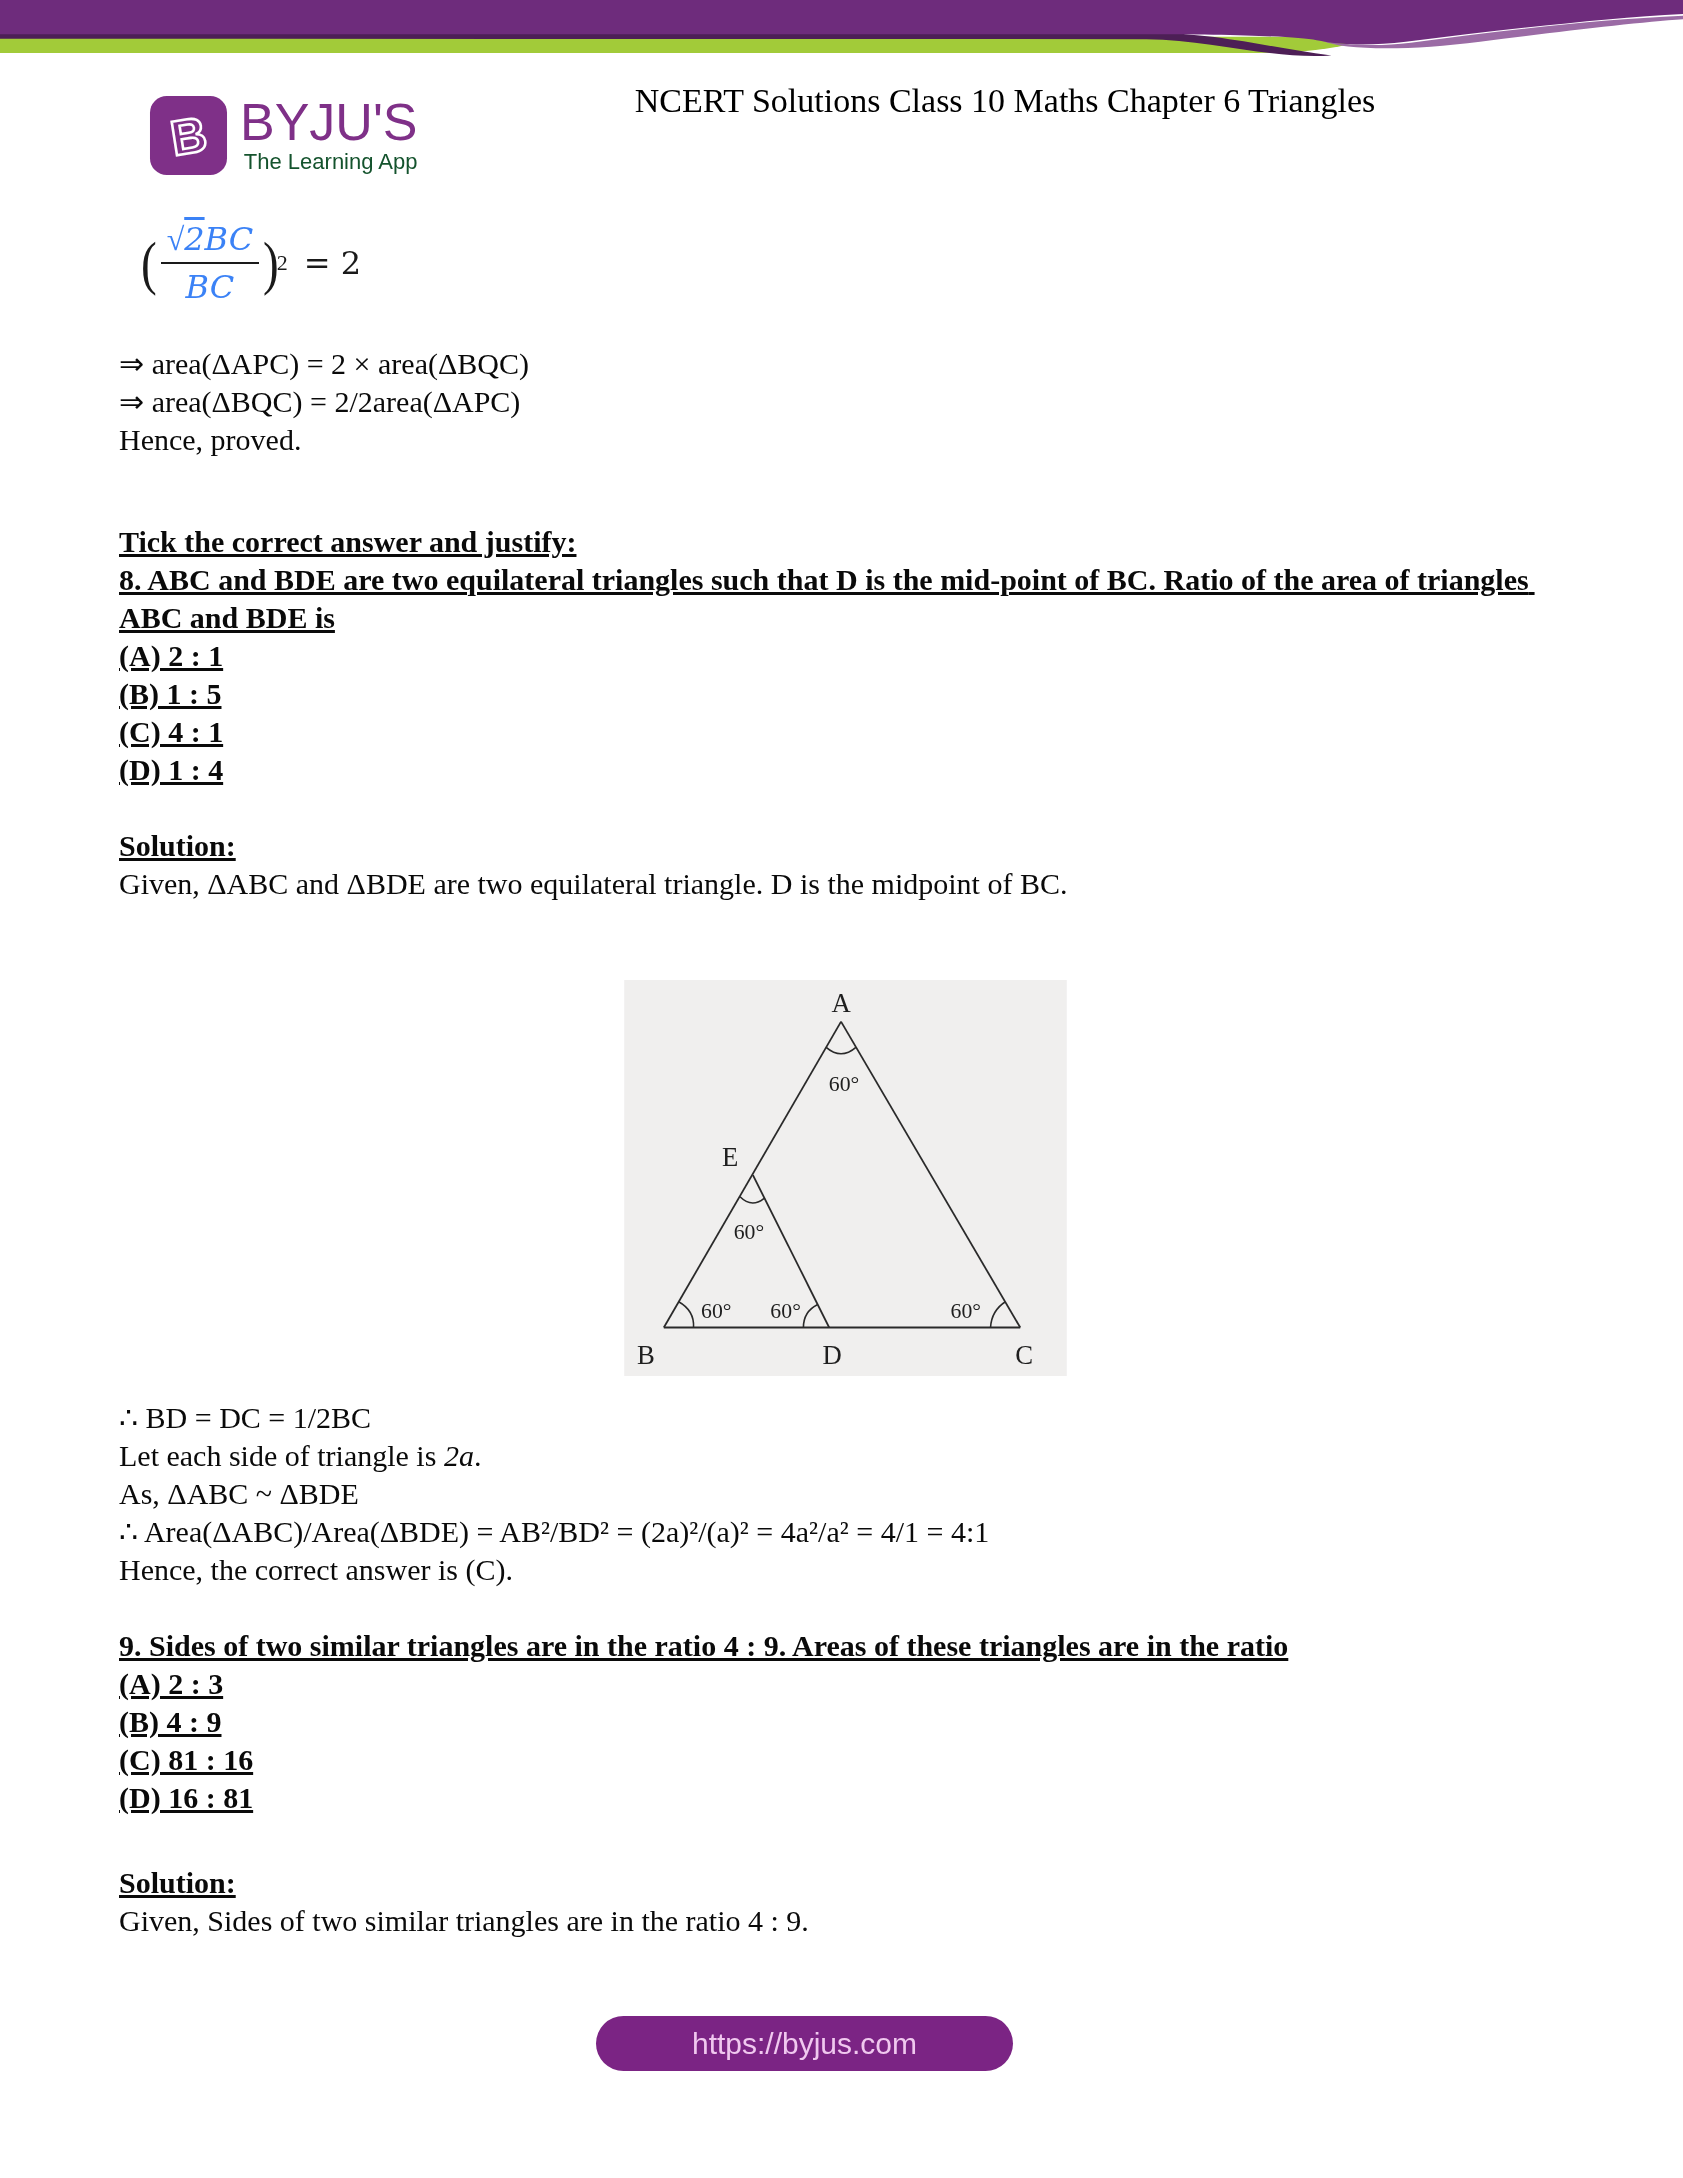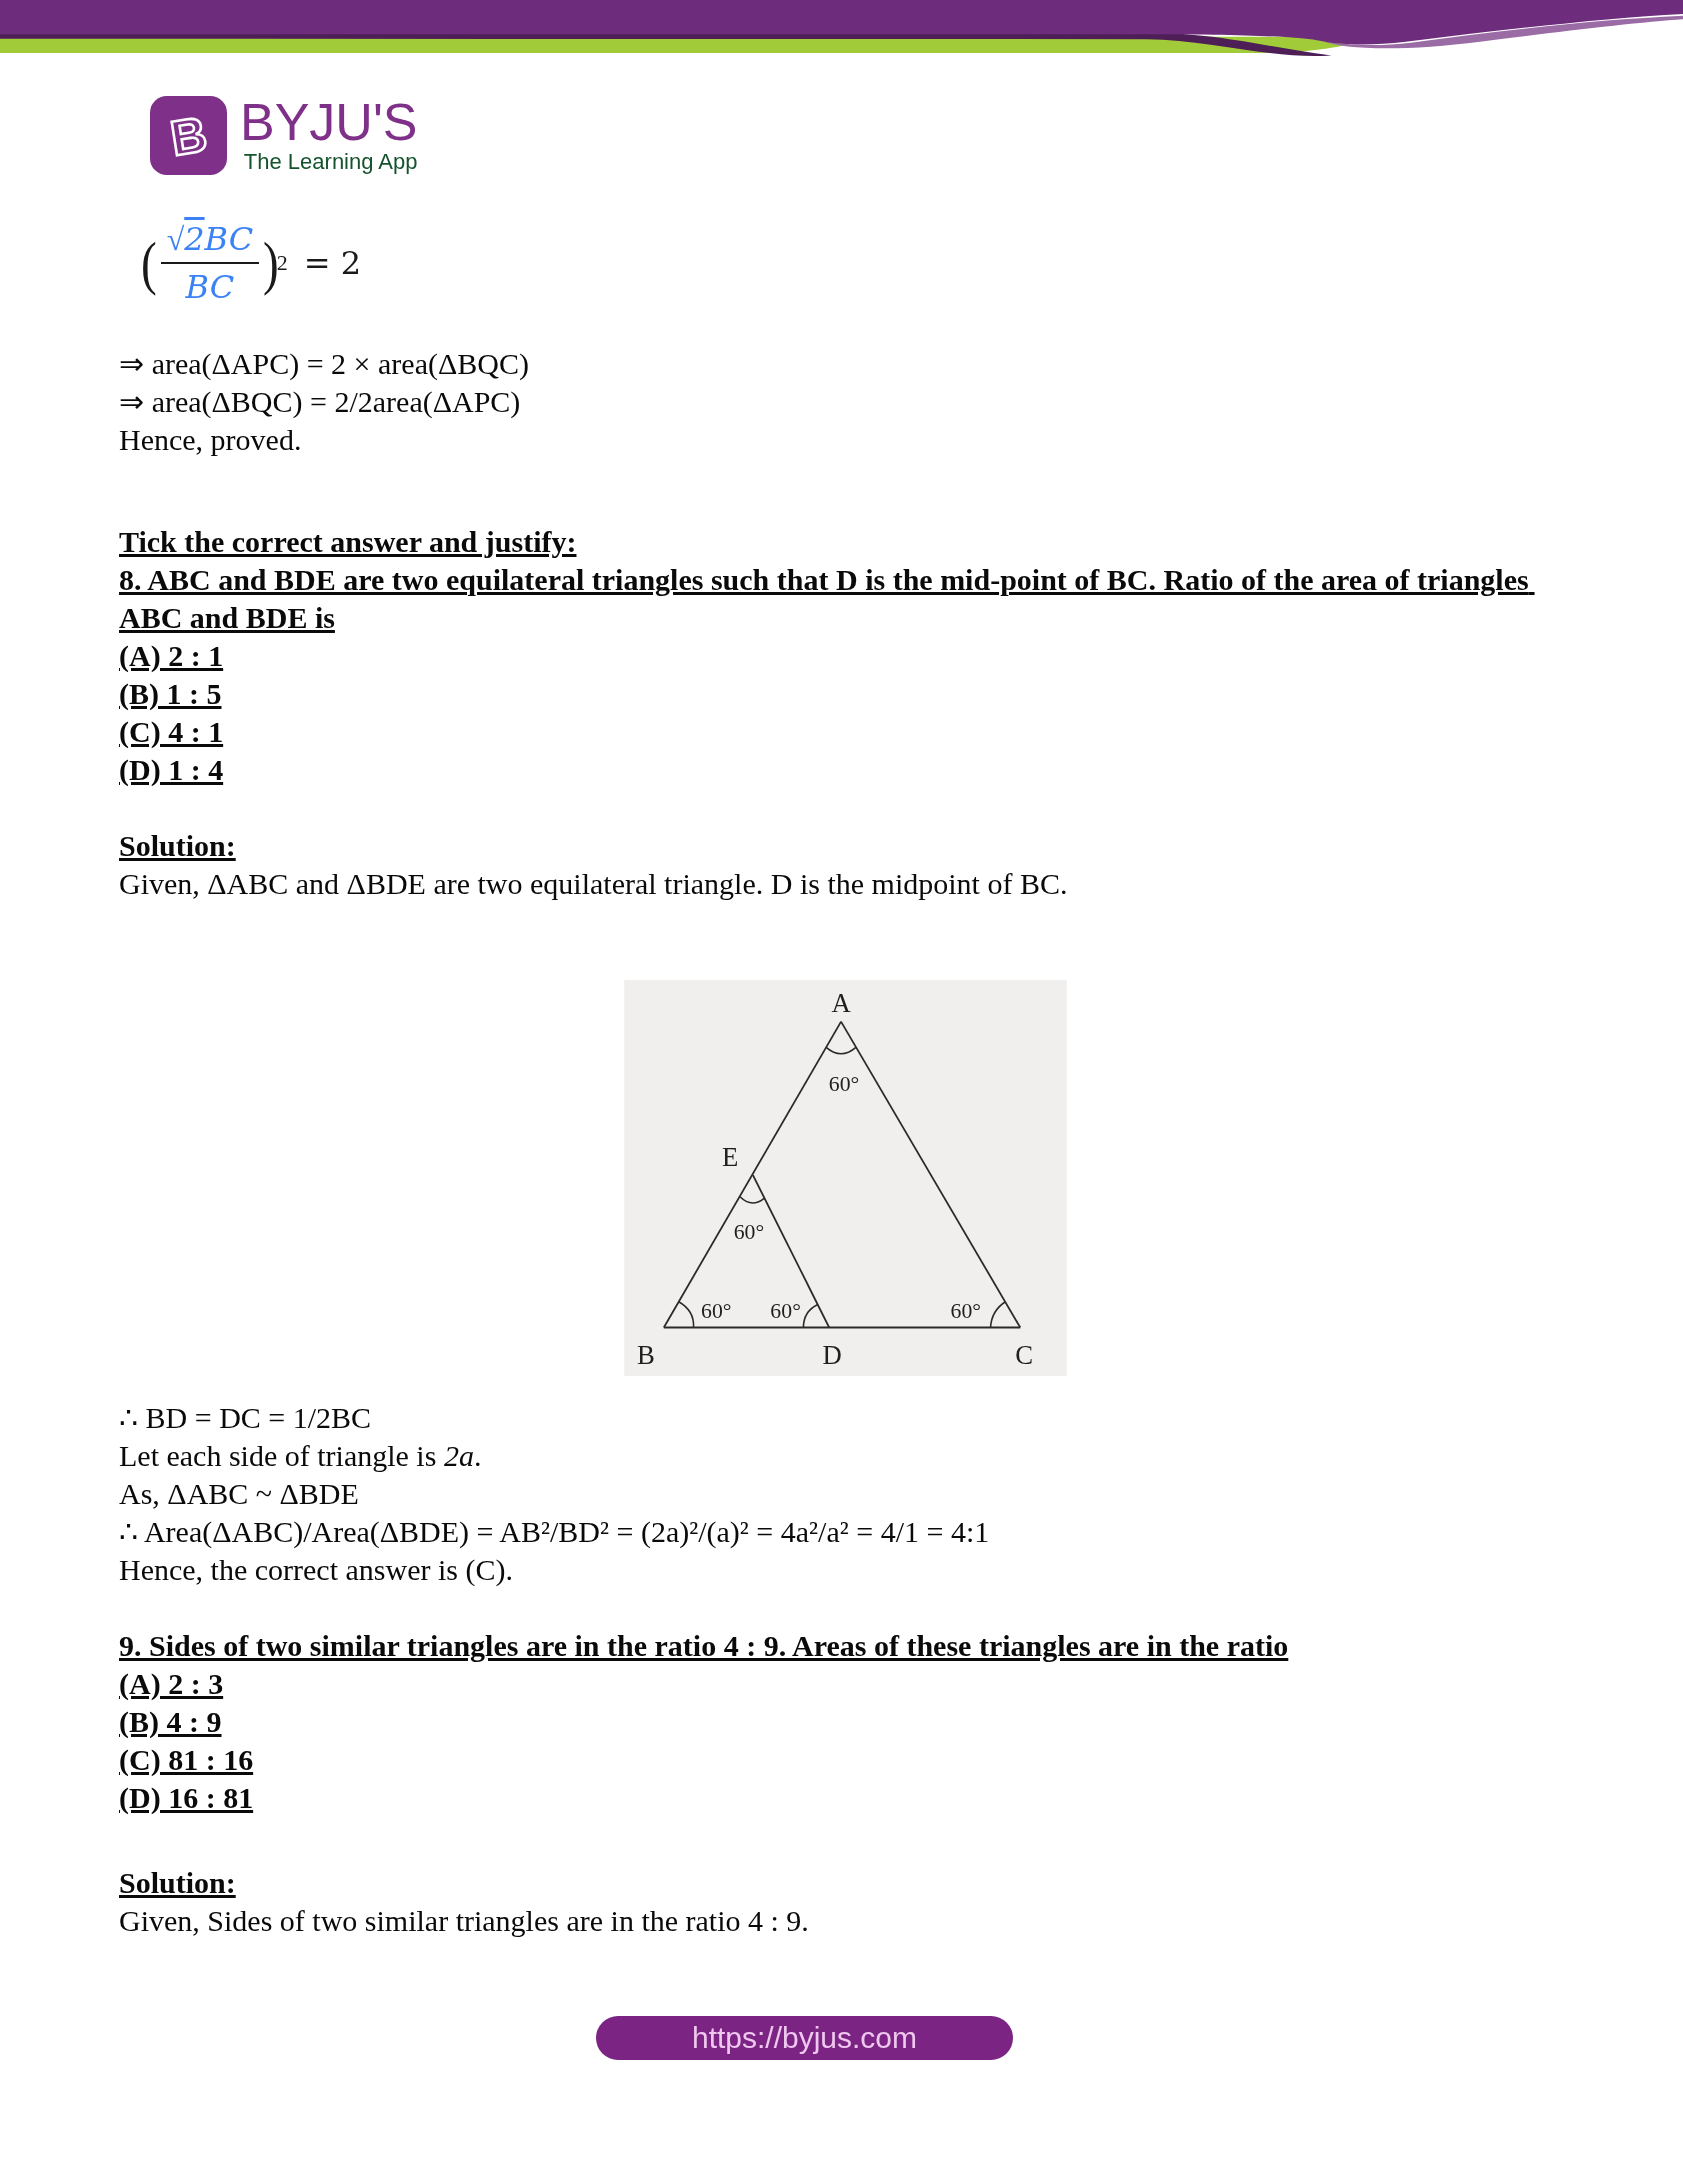--- a/index.html
+++ b/index.html
@@ -38,21 +38,21 @@
   
   .block{position:absolute;left:119px;font-size:30px;line-height:38px;color:#0a0a0a;}
   .w{width:1445px;}
   .bold{font-weight:bold;text-decoration:underline;}
   .it{font-style:italic;}
   .tline{white-space:pre-wrap;}
   
   .diagram{position:absolute;left:624px;top:980px;width:443px;height:396px;display:block;}
   
   .footer-pill{
-    position:absolute;left:596px;top:2016px;width:417px;height:44px;
+    position:absolute;left:596px;top:2016px;width:417px;height:55px;
     background:#7b2484;border-radius:29px;
     display:flex;align-items:center;justify-content:center;
     font-family:"Liberation Sans",sans-serif;font-size:30px;color:#f0c8ef;
     cursor:pointer;
   }
 </style>
 </head>
 <body>
 
 <div class="page">
@@ -68,20 +68,21 @@
     <svg class="logo-icon" viewBox="0 0 80 82">
       <rect x="1" y="1" width="78" height="80" rx="17" fill="#7f3088"></rect>
       <text x="40" y="59" text-anchor="middle" font-family="Liberation Sans, sans-serif" font-size="50" font-weight="bold" fill="none" stroke="#ffffff" stroke-width="2.6" transform="rotate(-9 40 41)">B</text>
     </svg>
     <div class="logo-text">
       <div class="brand">BYJU'S</div>
       <div class="tagline">The Learning App</div>
     </div>
   </div>
 
+  <h1 class="title">NCERT Solutions Class 10 Maths Chapter 6 Triangles</h1>
 
   <div class="formula">
     <span class="paren">(</span>
     <span class="frac">
       <span class="num"><span>√</span><span class="ovl mi">2</span><span class="mi">BC</span></span>
       <span class="den mi">BC</span>
     </span>
     <span class="paren">)</span>
     <span class="formula-exp">2</span>
     <span class="formula-rhs">= 2</span>

